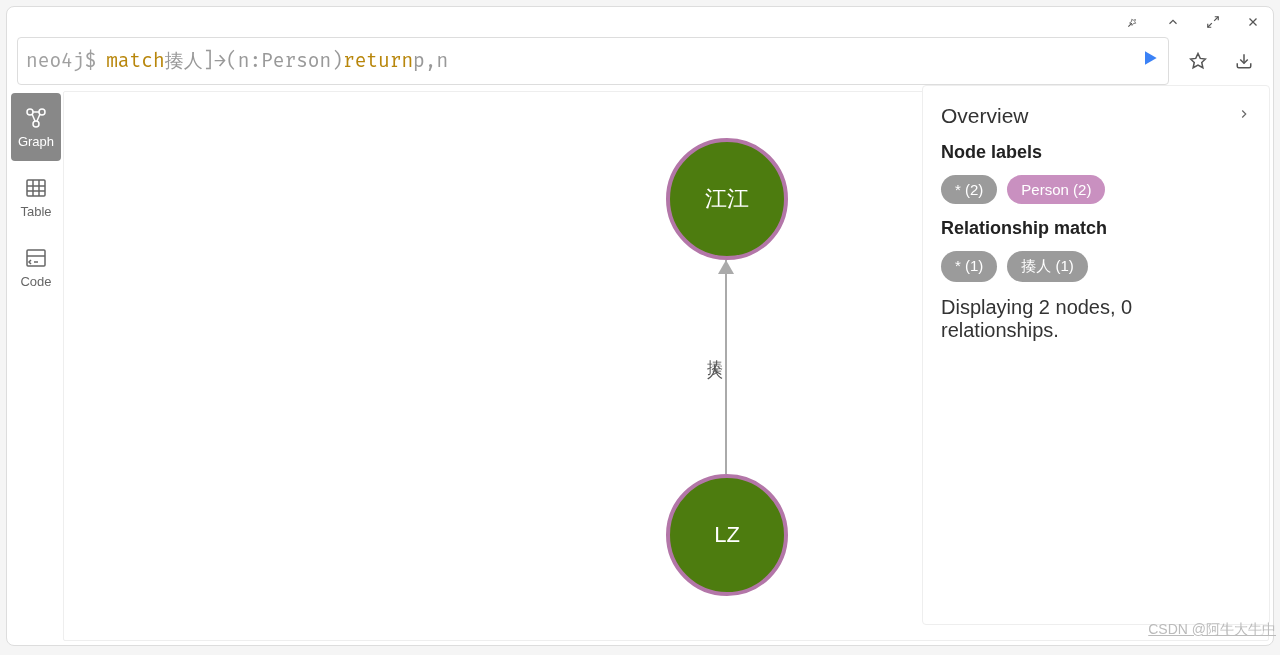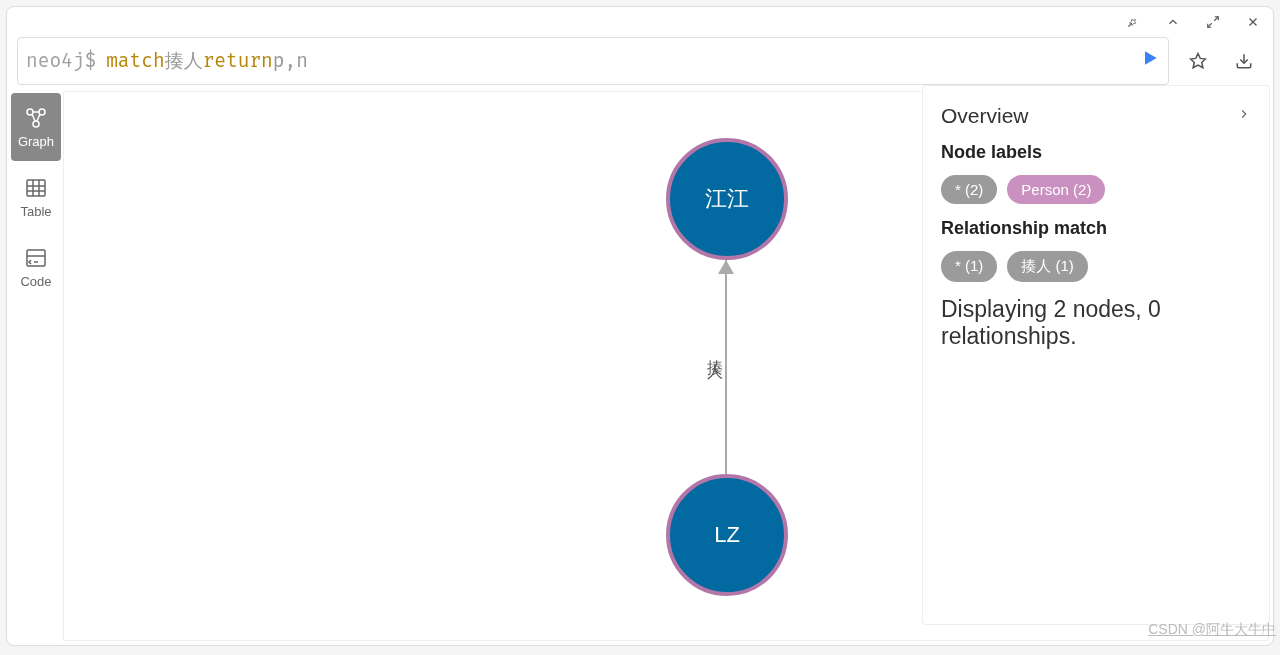--- a/index.html
+++ b/index.html
@@ -100,21 +100,21 @@
 .canvas {
   flex: 1;
   position: relative;
   border: 1px solid #eee;
   border-radius: 2px;
 }
 .node {
   position: absolute;
   width: 122px; height: 122px;
   border-radius: 50%;
-  background: #0369a1;
+  background: #4d7c0f;
   border: 4px solid #b376a8;
   display: flex;
   align-items: center;
   justify-content: center;
   color: #fff;
   font-size: 22px;
   left: 602px;
 }
 .node.n1 { top: 46px; }
 .node.n2 { top: 382px; }
@@ -193,21 +193,21 @@
 }
 .pill {
   padding: 6px 14px;
   border-radius: 18px;
   font-size: 15px;
   color: #fff;
   cursor: pointer;
 }
 .pill.gray { background: #9b9b9b; }
 .pill.purple { background: #c990c0; }
-.status-text { font-size: 23px; color: #333; margin-top: 14px; }
+.status-text { font-size: 20px; color: #333; margin-top: 14px; }
 .watermark {
   position: absolute;
   right: 4px;
   bottom: 16px;
   font-size: 14px;
   color: #bbb;
   text-decoration: underline;
 }
 </style>
 </head>
@@ -240,20 +240,21 @@
           <line x1="6" y1="6" x2="18" y2="18"></line>
         </svg>
     </div>
   </div>
 
   <div class="query-row">
     <div class="query-box">
       <span class="prompt">neo4j$</span>
       <span class="kw">match</span>
         <span class="lit">揍人</span>
+        <span class="lit">]→(n:Person) </span>
         <span class="kw">return</span>
         <span class="lit"> p,n</span>
       <span class="play">
         <svg width="20" height="20" viewBox="0 0 24 24" fill="#3b82f6">
             <polygon points="6 4 20 12 6 20"></polygon>
           </svg>
       </span>
     </div>
     <div class="query-icons">
       <div class="icon-btn">

